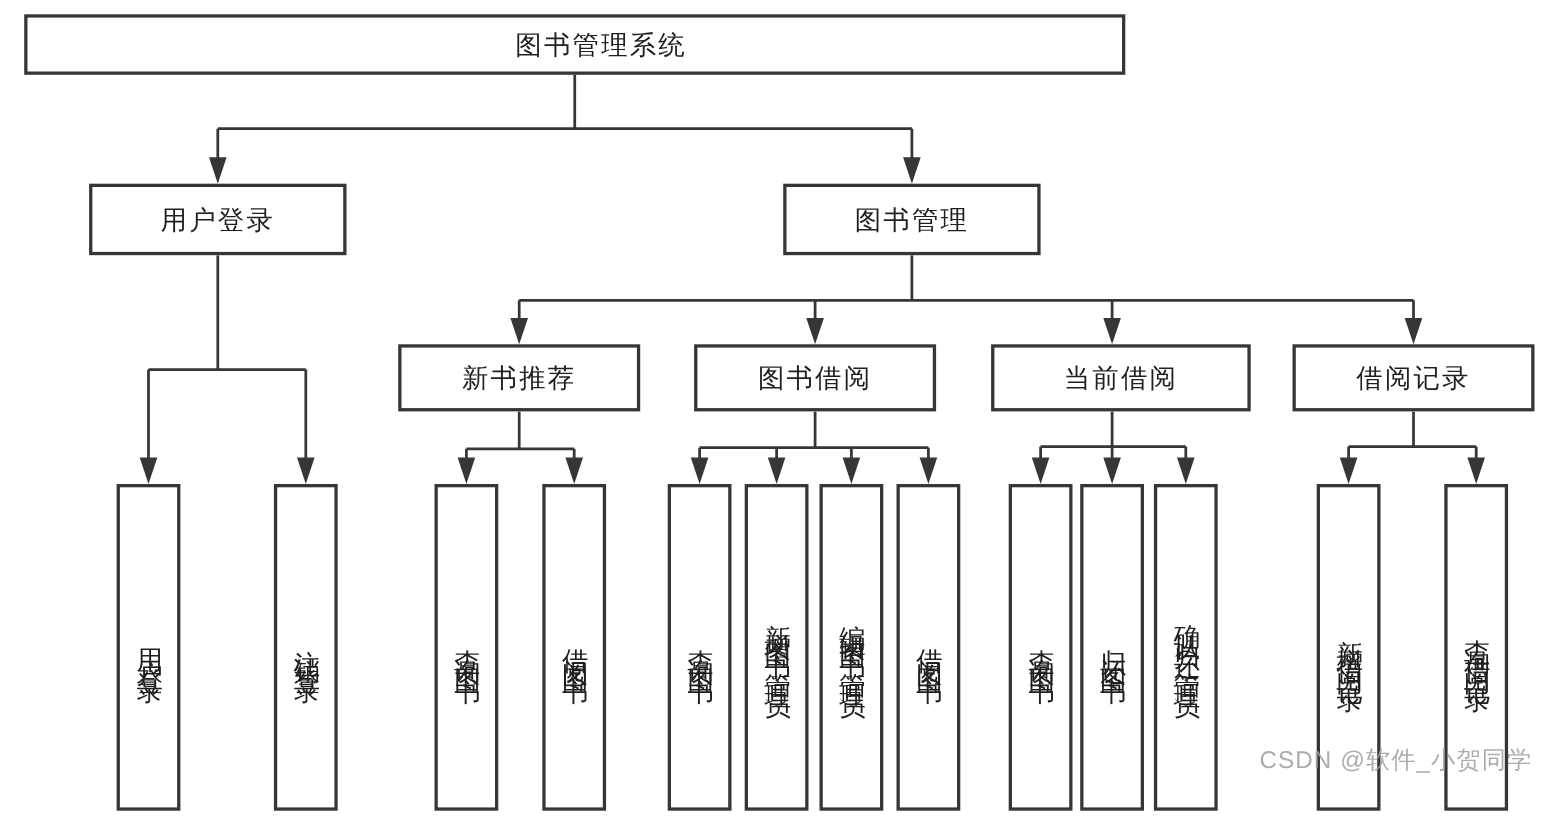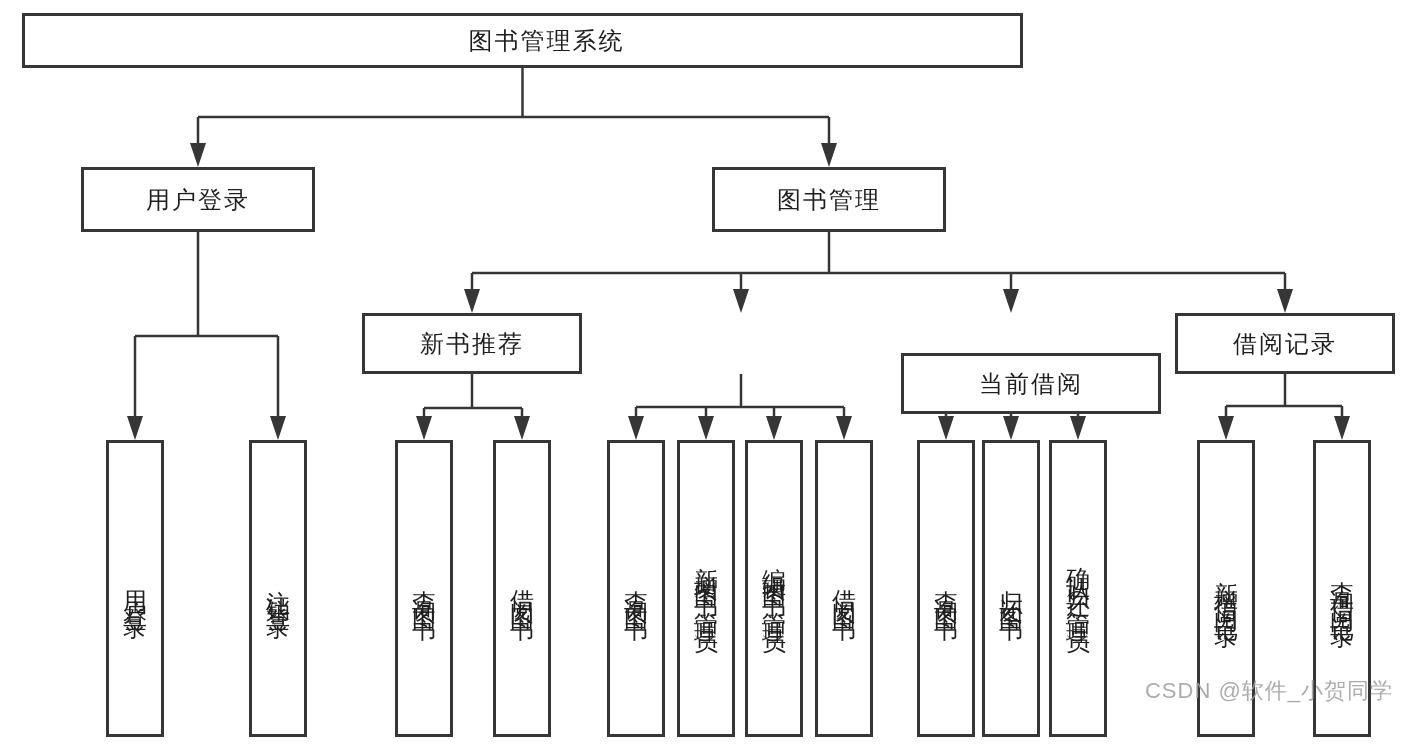--- a/index.html
+++ b/index.html
@@ -50,21 +50,21 @@
     white-space: nowrap;
   }
   
   #root-box        { left: 22px;   top: 13px;  width: 1001px; height: 55px; padding-left: 48px; }
   
   #n-user-login    { left: 81px;   top: 167px; width: 234px;  height: 65px; }
   #n-book-mgmt     { left: 712px;  top: 167px; width: 234px;  height: 65px; }
   
   #n-new-book      { left: 362px;  top: 313px; width: 220px;  height: 61px; }
   #n-book-borrow   { left: 631px;  top: 313px; width: 220px;  height: 61px; }
-  #n-cur-borrow    { left: 901px;  top: 313px; width: 260px;  height: 61px; margin-top: 40px; }
+  #n-cur-borrow    { left: 901px;  top: 313px; width: 236px;  height: 61px; }
   #n-borrow-rec    { left: 1175px; top: 313px; width: 220px;  height: 61px; }
   
   .vnode { top: 440px; width: 58px; height: 297px; }
   #lf-1a { left: 106px; }
   #lf-1b { left: 249px; }
   #lf-2a { left: 395px; }
   #lf-2b { left: 493px; }
   #lf-3a { left: 607px; }
   #lf-3b { left: 677px; }
   #lf-3c { left: 745px; }
@@ -166,20 +166,23 @@
   <div class="node" id="n-user-login">
     <span class="hlabel">用户登录</span>
   </div>
   <div class="node" id="n-new-book">
     <span class="hlabel">新书推荐</span>
   </div>
 
   <div class="node" id="n-book-mgmt">
     <span class="hlabel">图书管理</span>
   </div>
+  <div class="node" id="n-book-borrow">
+    <span class="hlabel">图书借阅</span>
+  </div>
   <div class="node" id="n-cur-borrow">
     <span class="hlabel">当前借阅</span>
   </div>
   <div class="node" id="n-borrow-rec">
     <span class="hlabel">借阅记录</span>
   </div>
 
   <div class="node vnode" id="lf-1a">
     <span class="vlabel">用户登录</span>
   </div>

